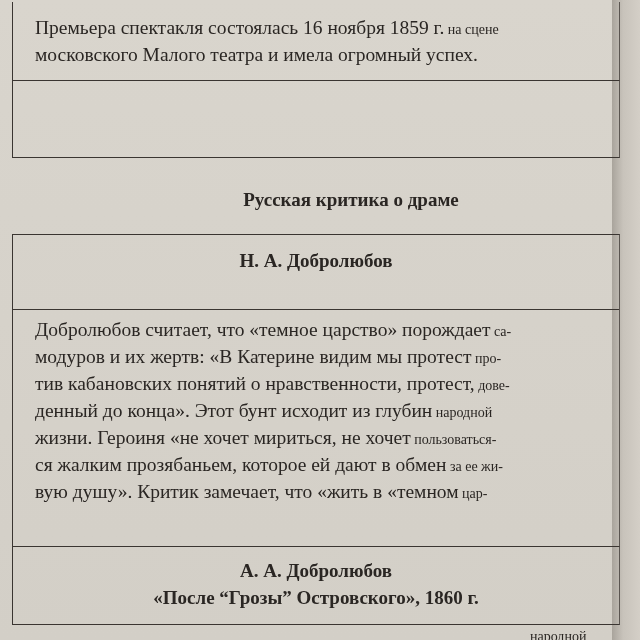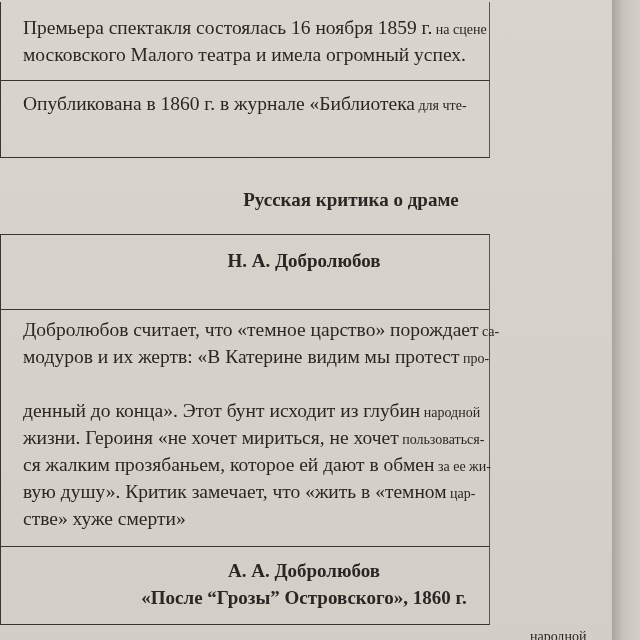--- a/index.html
+++ b/index.html
@@ -12,21 +12,21 @@
   }
   .page {
     position:absolute; left:0; top:0; width:612px; height:640px;
     background: linear-gradient(180deg, #d9d5cd 0%, #d6d2ca 50%, #d3cfc7 100%);
   }
   .edge {
     position:absolute; left:612px; top:0; width:28px; height:640px;
     background: linear-gradient(90deg, #a9a49c 0%, #c8c3bb 40%, #d4cfc7 100%);
   }
   .box {
-    position:absolute; left:0; width:490px;
+    position:absolute; left:12px; width:608px;
     border-top:1.5px solid #3a3531;
     border-bottom:1.5px solid #3a3531;
     border-left:1.5px solid #3a3531;
     border-right:1.5px solid #5a5550;
     box-sizing:border-box;
   }
   .row {
     position:absolute; left:22px; right:10px;
     font-size:19.5px; line-height:26px; white-space:nowrap;
   }
@@ -45,39 +45,36 @@
 <div class="box" style="top:2px;height:79px;border-top:none;">
   <div class="row" style="top:13px;">
     <span>Премьера спектакля состоялась 16 ноября 1859 г.</span><span class="small"> на сцене</span>
   </div>
   <div class="row" style="top:40px;">
     <span>московского Малого театра и имела огромный</span><span> успех.</span>
   </div>
 </div>
 
 <div class="box" style="top:81px;height:77px;border-top:none;">
-  <div class="row" style="top:10px;">
-    <span>Опубликована в 1860 г. в журнале «Библиотека</span><span class="small"> для чте-</span>
-  </div>
 </div>
 
 <div class="center" style="top:186px;margin-left:48px;">Русская критика о драме</div>
 
 <div class="box" style="top:234px;height:76px;">
   <div class="center" style="top:12px;">Н. А. Добролюбов</div>
 </div>
 
 <div class="box" style="top:309px;height:238px;border-top:none;">
   <div class="row" style="top:8px;"><span>Добролюбов считает, что «темное царство» порождает</span><span class="small"> са-</span></div>
   <div class="row" style="top:35px;"><span>модуров и их жертв: «В Катерине видим мы протест</span><span class="small"> про-</span></div>
+  <div class="row" style="top:62px;"><span>тив кабановских понятий о нравственности, протест,</span><span class="small"> дове-</span></div>
   <div class="row" style="top:89px;"><span>денный до конца». Этот бунт исходит из глубин</span><span class="small"> народной</span></div>
   <div class="row" style="top:116px;"><span>жизни. Героиня «не хочет мириться, не хочет</span><span class="small"> пользоваться-</span></div>
   <div class="row" style="top:143px;"><span>ся жалким прозябаньем, которое ей дают в обмен</span><span class="small"> за ее жи-</span></div>
   <div class="row" style="top:170px;"><span>вую душу». Критик замечает, что «жить в «темном</span><span class="small"> цар-</span></div>
-  <div class="row" style="top:197px;"><span>стве» хуже смерти»</span></div>
 </div>
 
 <div class="box" style="top:547px;height:78px;border-top:none;">
   <div class="center" style="top:10px;">А. А. Добролюбов</div>
   <div class="center" style="top:37px;">«После “Грозы” Островского», 1860 г.</div>
 </div>
 
 <div class="row" style="top:624px;left:530px;font-size:14px;">народной</div>
 
 </body></html>

